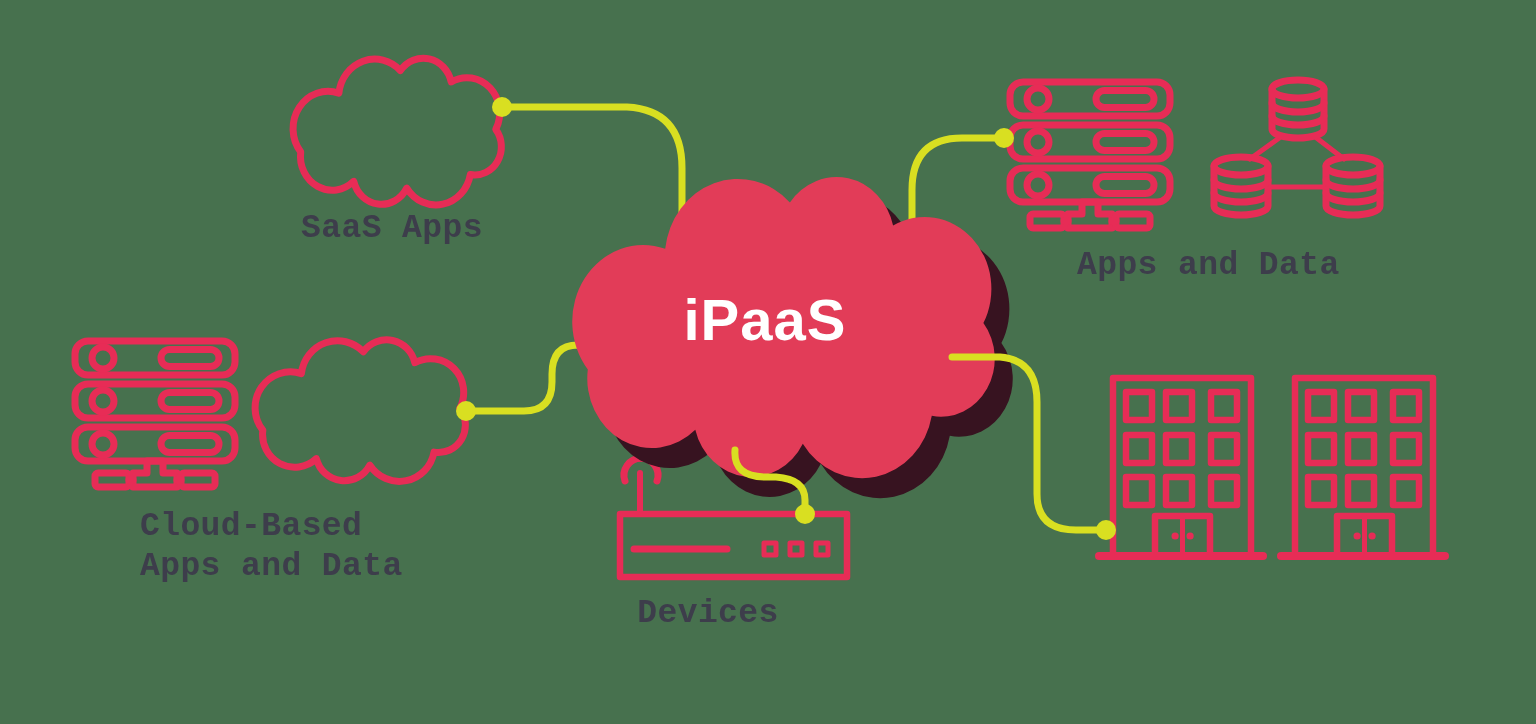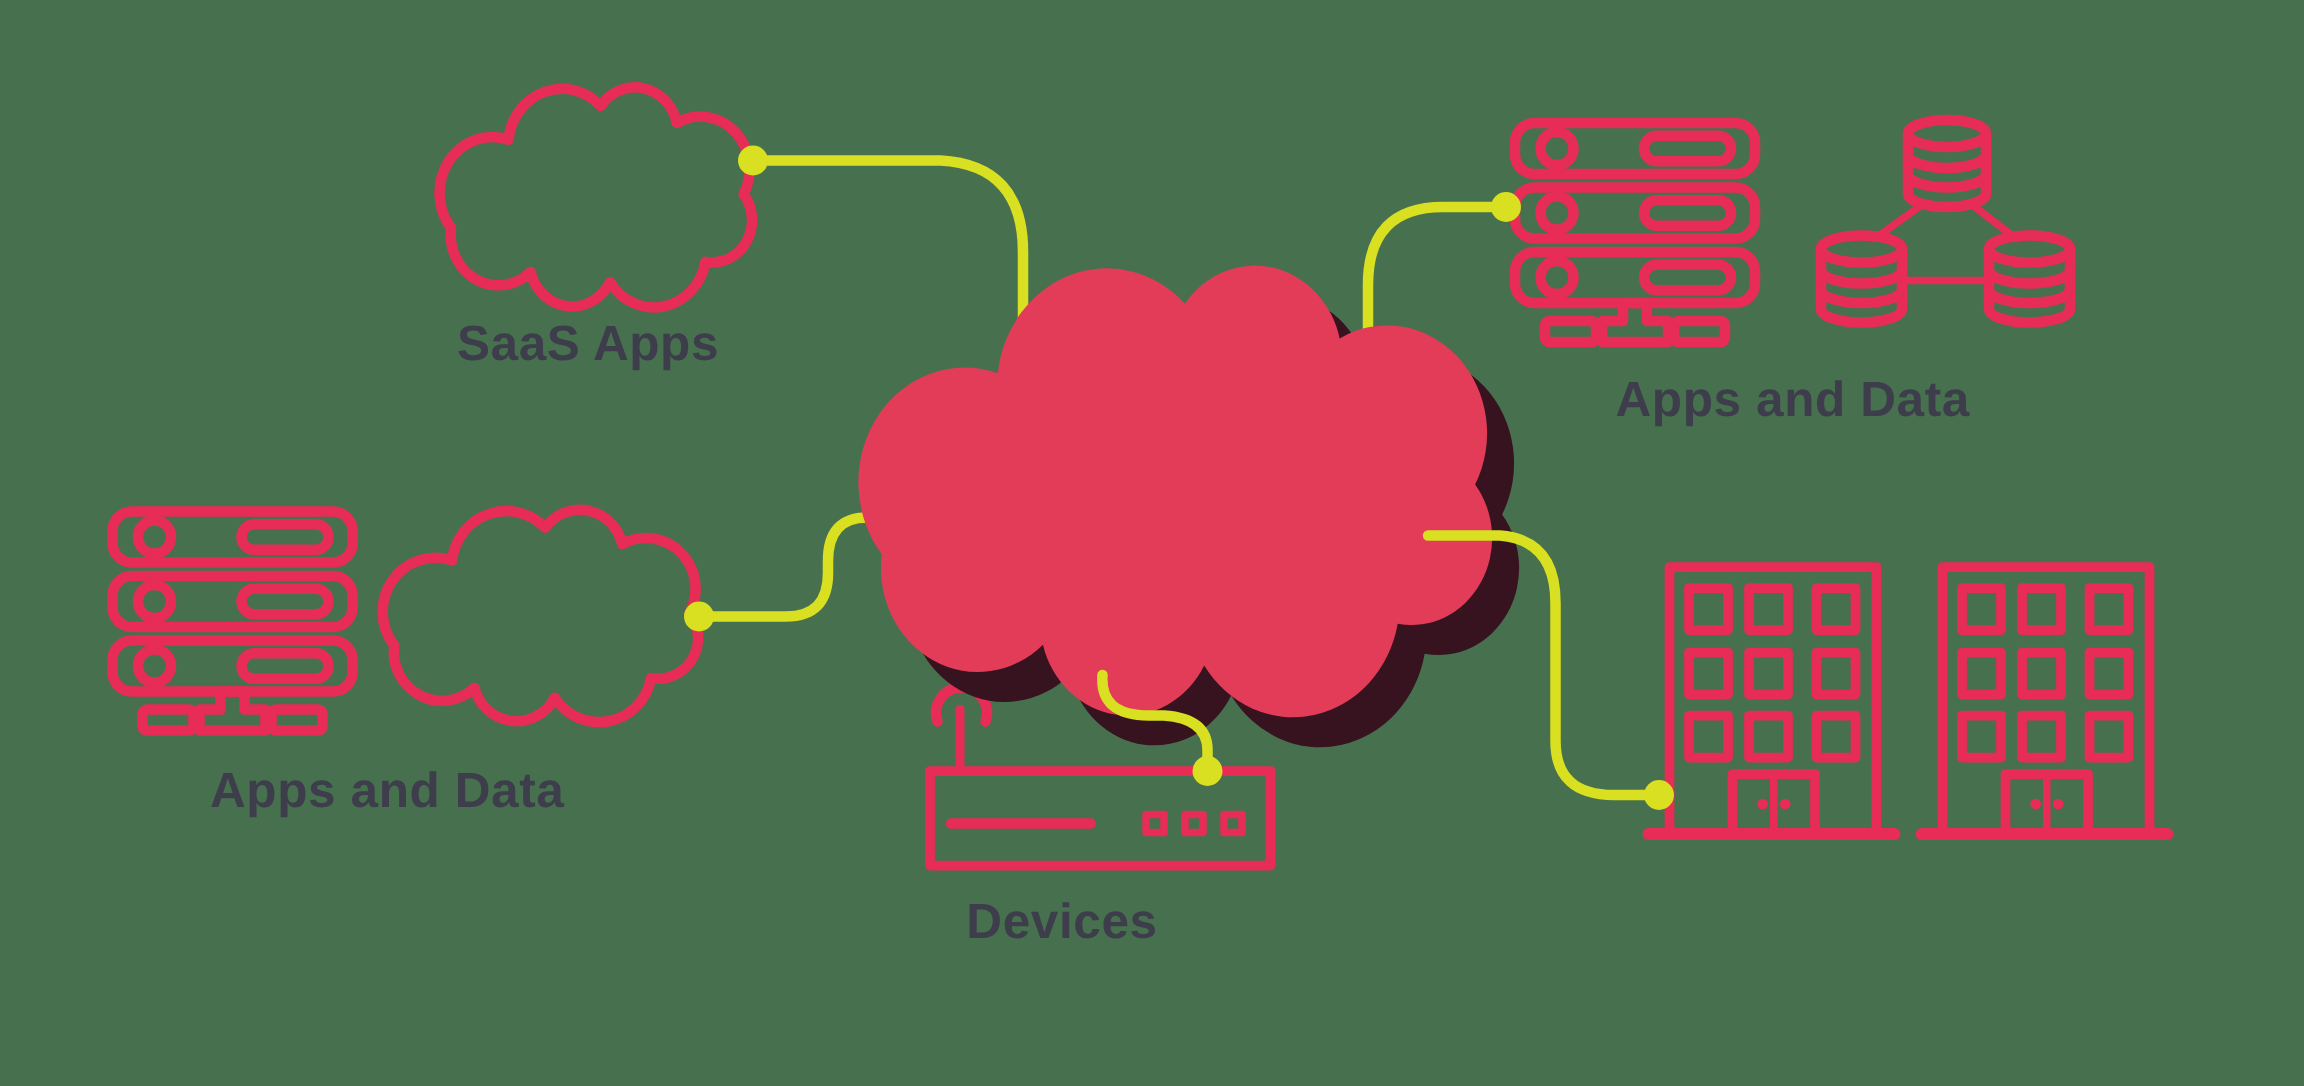--- a/index.html
+++ b/index.html
@@ -17,20 +17,21 @@
   .cshadow{fill:var(--cloud-shadow,#371320);stroke:none;}
   .cfill{fill:var(--cloud-fill,#E23C58);stroke:none;}
   .label{
     position:absolute;
     color:var(--label-text,#3D3D4B);
     font-weight:700;
     font-size:33px;
     letter-spacing:0.4px;
     line-height:40px;
     white-space:nowrap;
+    font-family:Liberation Mono, monospace;
   }
   .label.center{text-align:center;}
   .title{
     position:absolute;
     color:var(--title-text,#FFFFFF);
     font-weight:700;
     font-size:58px;
     letter-spacing:1px;
     text-align:center;
     line-height:1;
@@ -124,24 +125,26 @@
 
     <use href="#cloud" class="cshadow" transform="translate(580,176) scale(2.15,2.32)"></use>
     <use href="#cloud" class="cfill" transform="translate(562,156) scale(2.15,2.32)"></use>
 
     <path class="yline" d="M 735 450 Q 733 477 766 477 L 776 477 Q 805 479 805 500 L 805 512"></path>
     <path class="yline" d="M 952 357 L 1000 357 Q 1037 360 1037 402 L 1037 494 Q 1037 530 1076 530 L 1104 530"></path>
     <circle class="ydot" cx="805" cy="514" r="10"></circle>
     <circle class="ydot" cx="1106" cy="530" r="10"></circle>
   </svg>
 
+  <div class="title" style="left:600px;top:291px;width:330px;">iPaaS</div>
 
   <div class="label center" style="left:270px;top:209px;width:244px;">SaaS Apps</div>
 
   <div class="label" style="left:140px;top:507px;">
+    <div>Cloud-Based</div>
     <div>Apps and Data</div>
   </div>
 
   <div class="label center" style="left:588px;top:594px;width:240px;">Devices</div>
 
   <div class="label" style="left:1077px;top:246px;">
     <div>Apps and Data</div>
   </div>
 
 </div>

